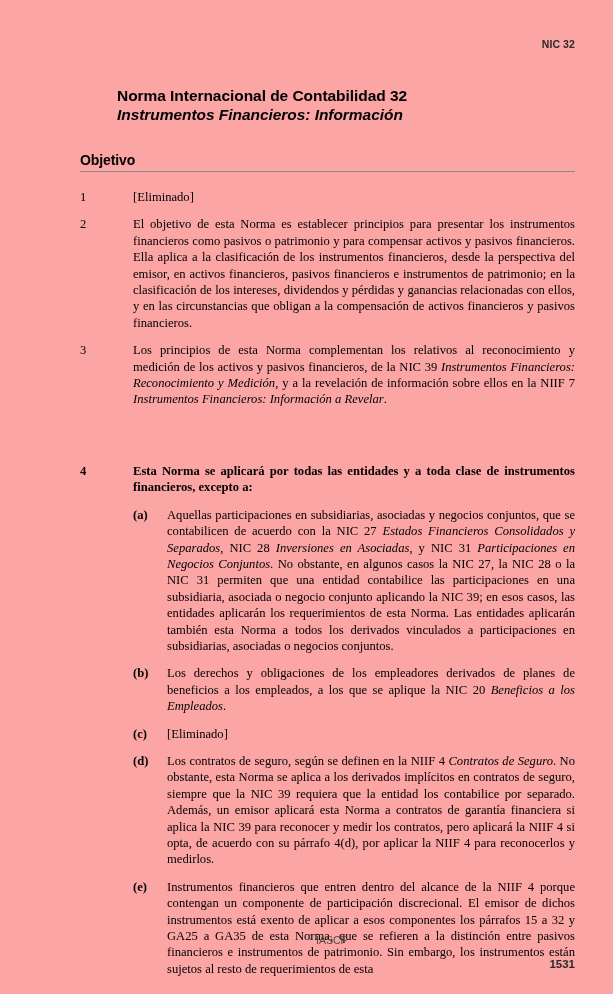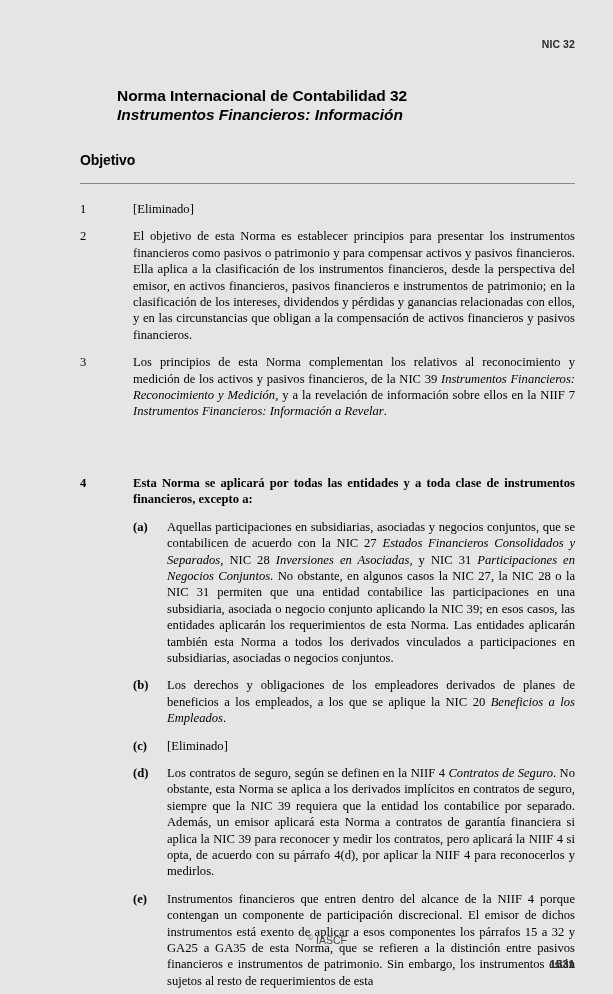--- a/index.html
+++ b/index.html
@@ -9,21 +9,21 @@
     background: #ffffff;
   }
   body {
     font-family: "Liberation Serif", serif;
     color: #000000;
   }
   .page {
     position: relative;
     width: 613px;
     height: 994px;
-    background: #e5e5e5;
+    background: #fca5a5;
     overflow: hidden;
     box-sizing: border-box;
   }
 
   
   .running-header {
     position: absolute;
     top: 38px;
     left: 80px;
     right: 38px;
@@ -68,21 +68,21 @@
     left: 80px;
     width: 495px;
   }
 
   
   .section-heading {
     font-family: "Liberation Sans", sans-serif;
     font-size: 14px;
     font-weight: 700;
     color: #000;
-    padding-bottom: 15px;
+    padding-bottom: 3px;
     border-bottom: 1.6px solid #8a8a8a;
     margin: 0;
     letter-spacing: -0.1px;
   }
   .gap-after-heading { height: 17px; }
   .gap-before-heading { height: 27px; }
 
   
   .para {
     display: flex;

